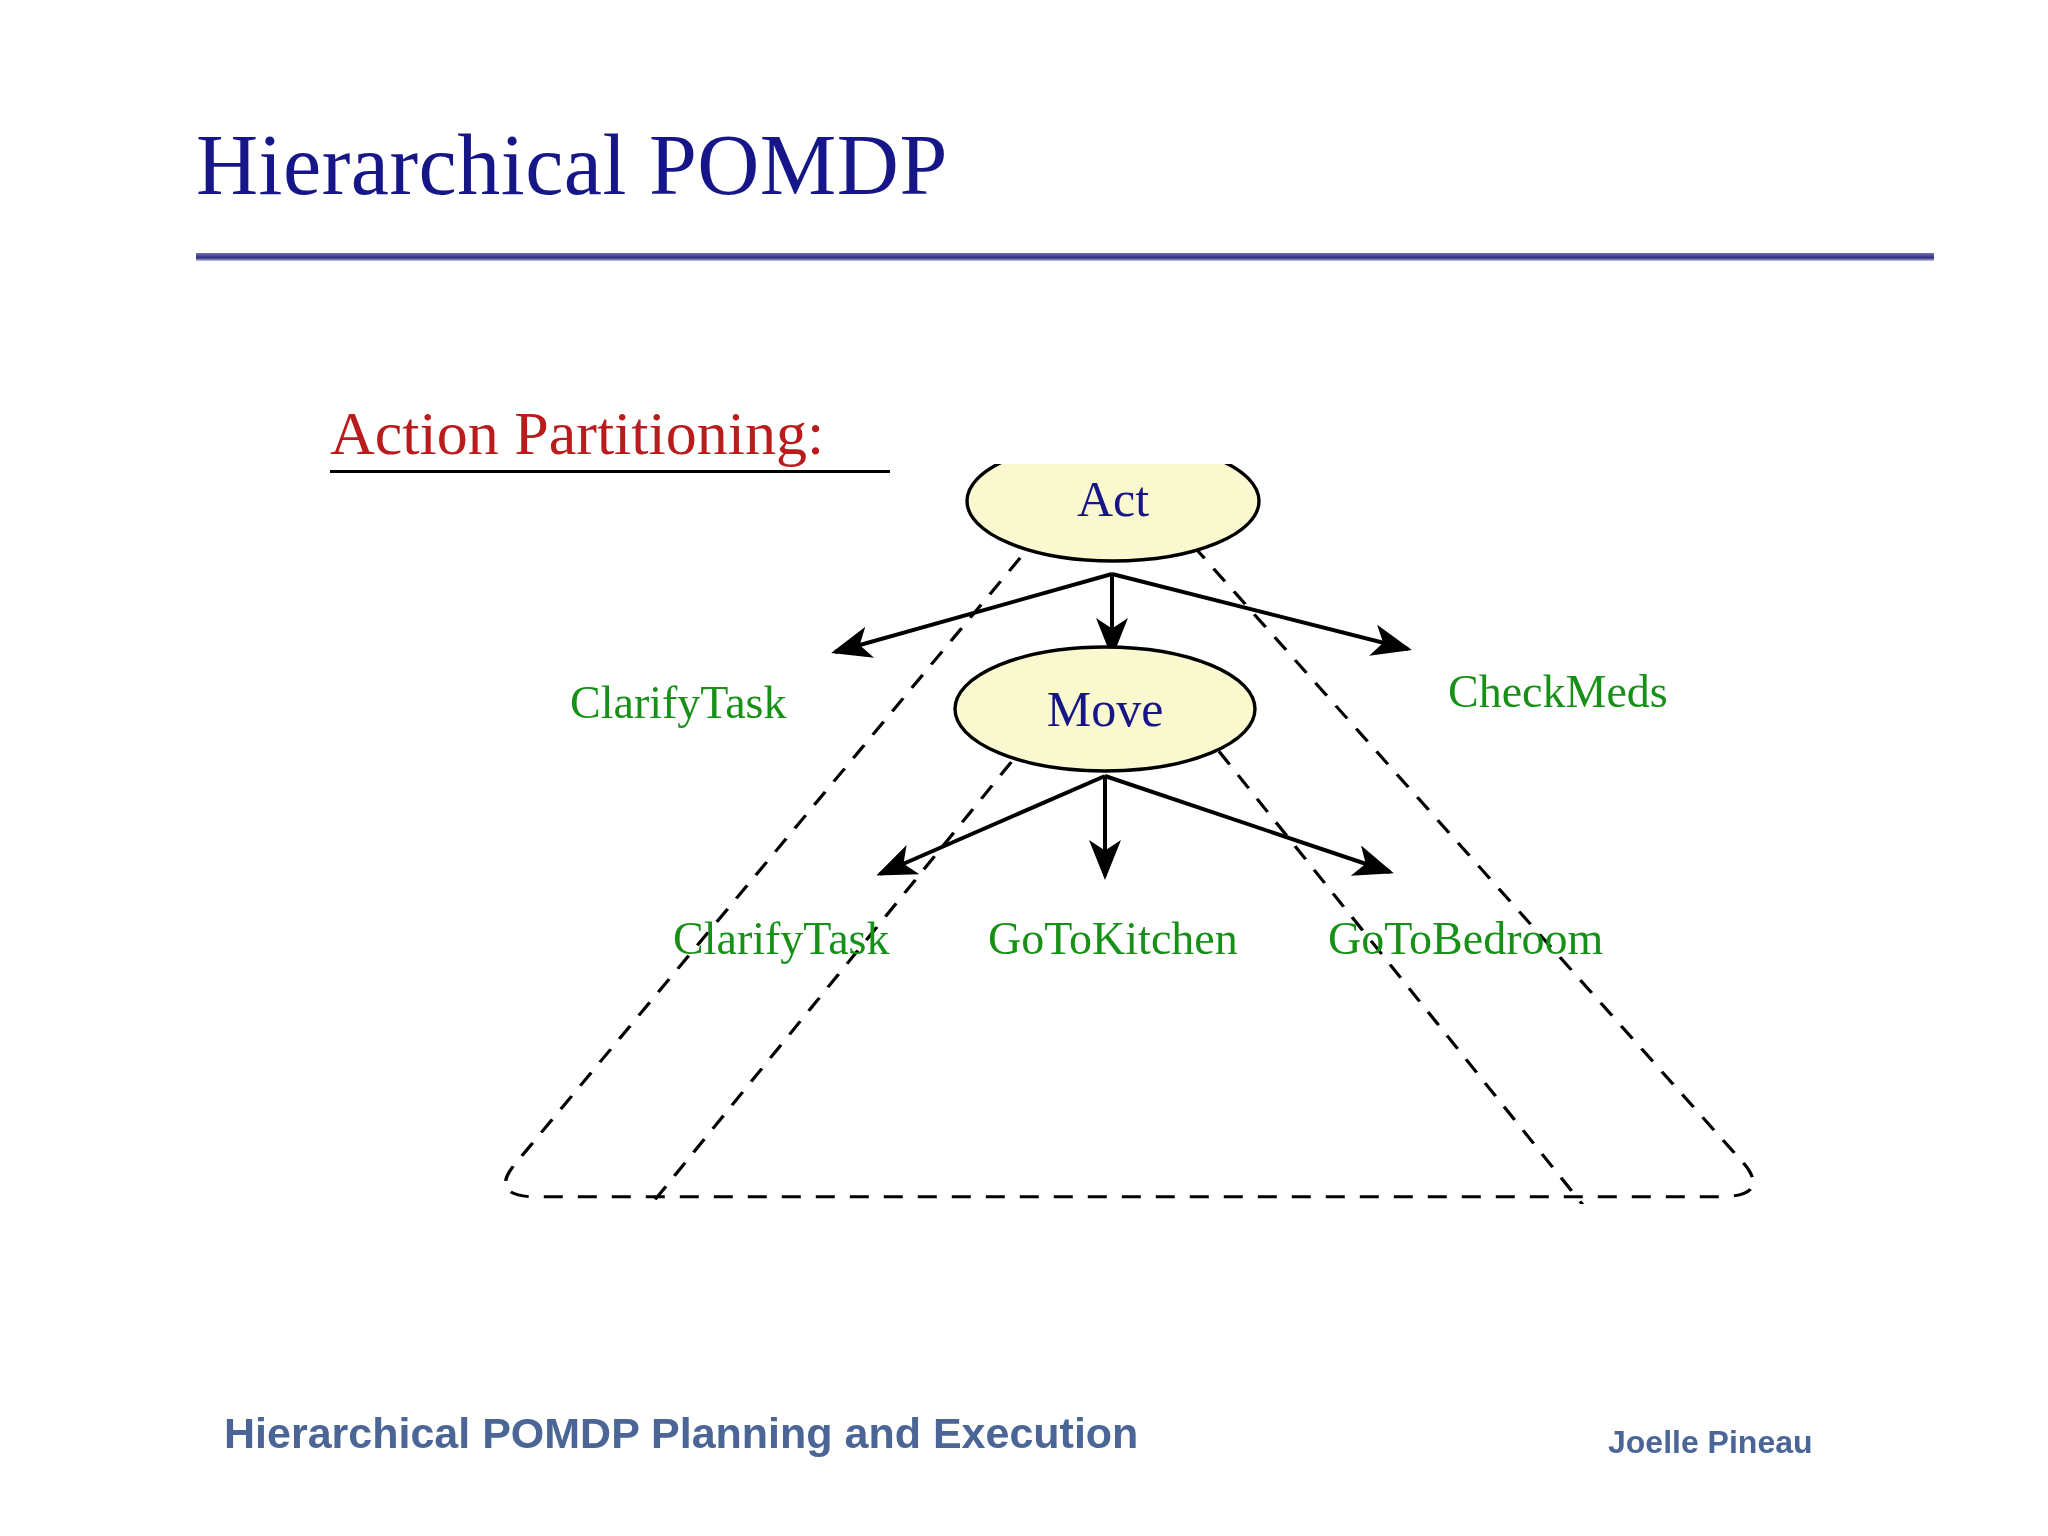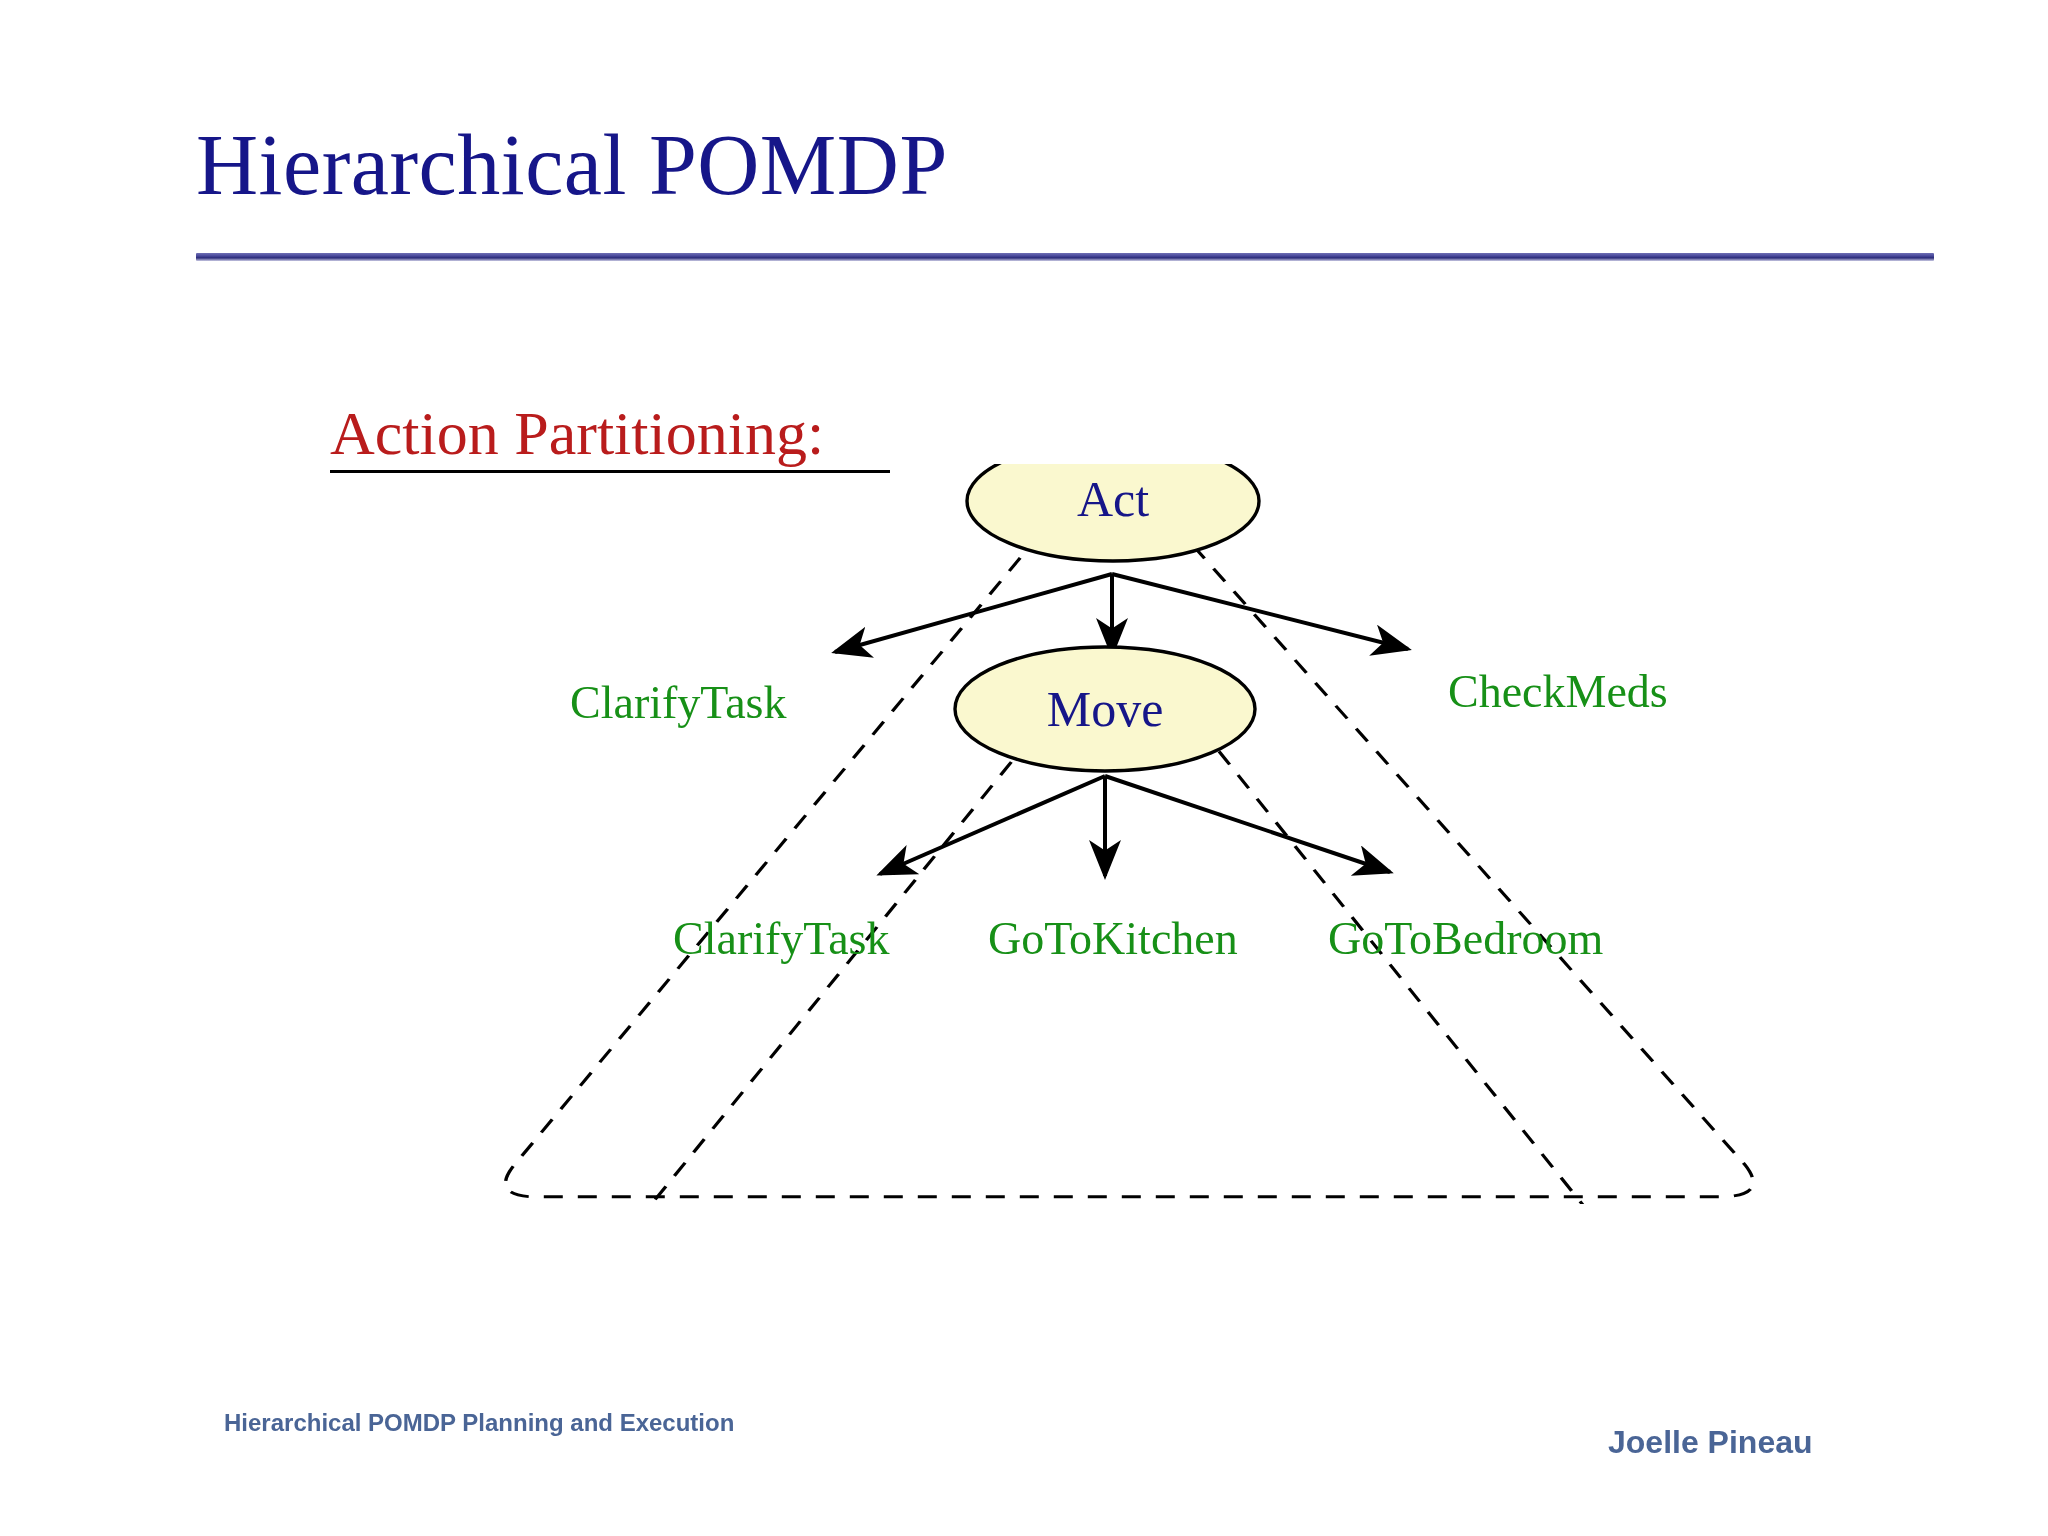--- a/index.html
+++ b/index.html
@@ -77,21 +77,21 @@
     fill: #179017;
   }
 
   
   #footer-left {
     position: absolute;
     left: 224px;
     top: 1409px;
     font-family: "Liberation Sans", sans-serif;
     font-weight: bold;
-    font-size: 24px;
+    font-size: 43px;
     color: #4a6596;
     white-space: nowrap;
   }
   #footer-right {
     position: absolute;
     left: 1608px;
     top: 1424px;
     font-family: "Liberation Sans", sans-serif;
     font-weight: bold;
     font-size: 32px;

